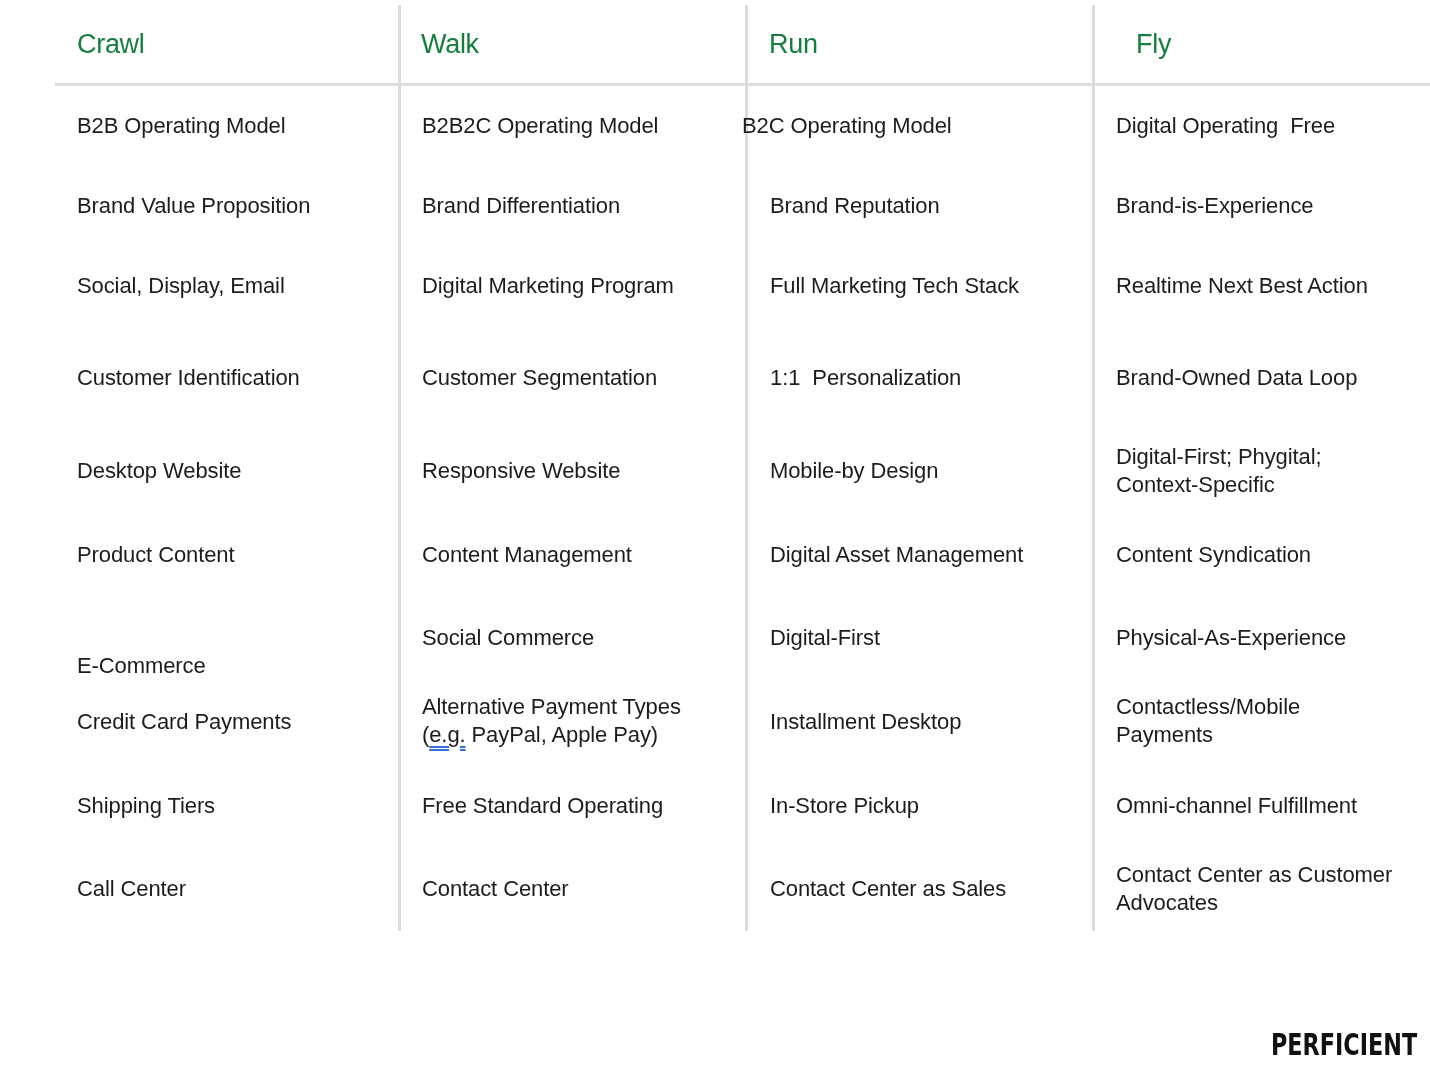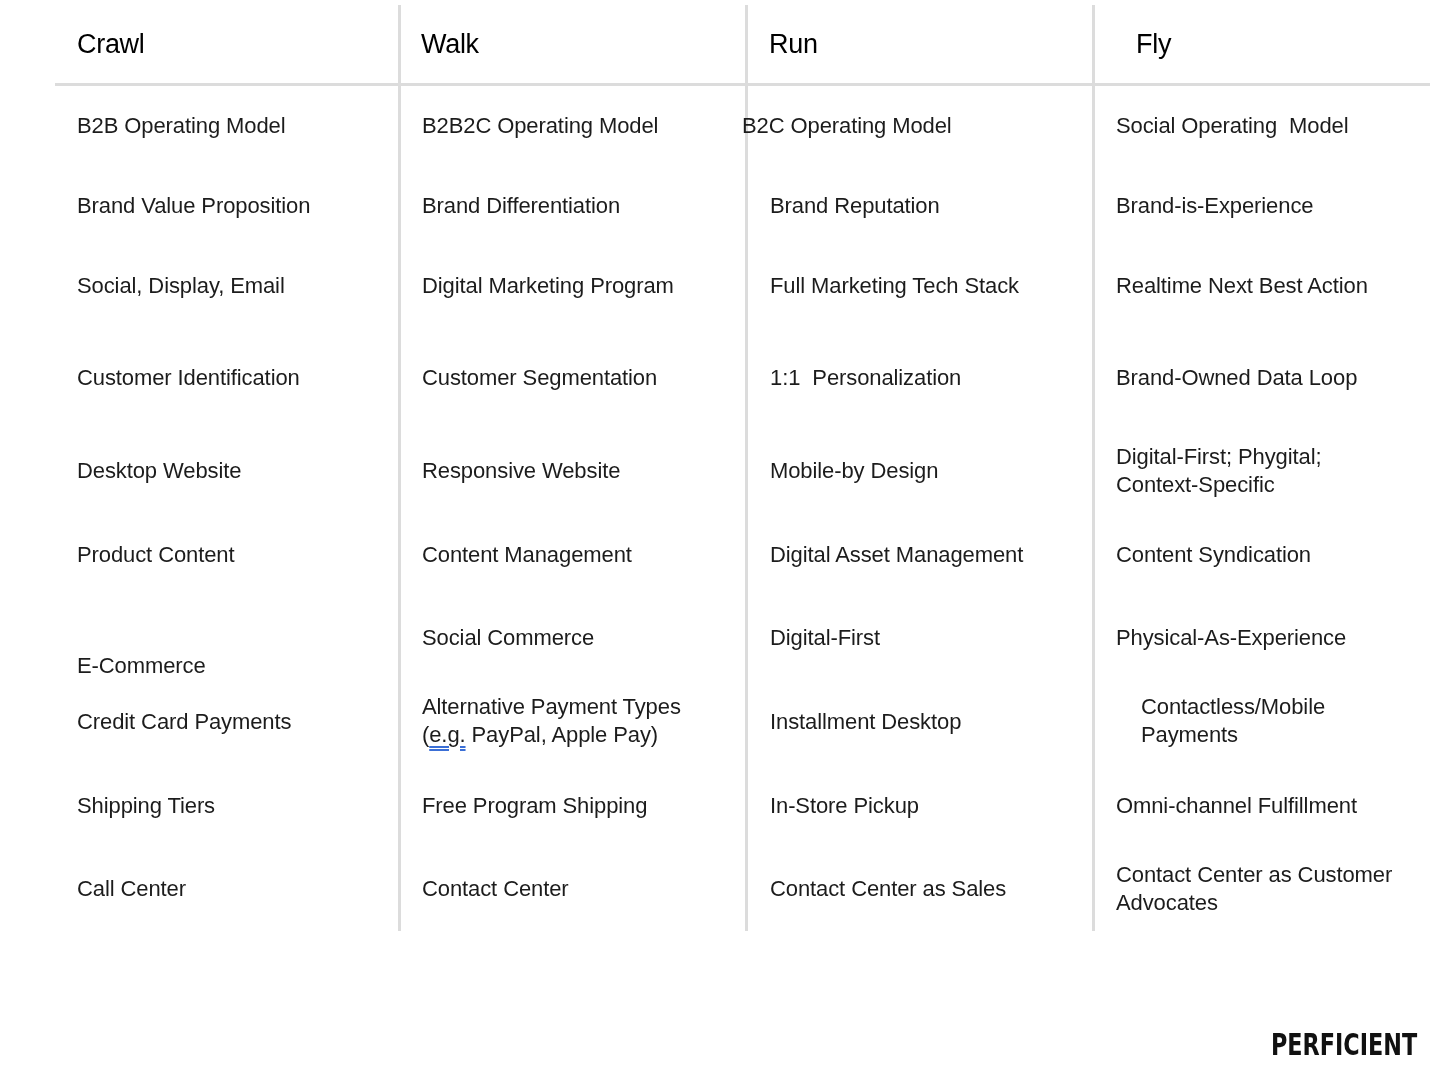--- a/index.html
+++ b/index.html
@@ -34,21 +34,21 @@
       top: 83px;
       width: 1375px;
       height: 3px;
       background: #dcdcdc;
     }
     .header-cell {
       position: absolute;
       top: 26px;
       font-size: 27px;
       font-weight: normal;
-      color: #000000;
+      color: #15803d;
       letter-spacing: -0.3px;
       line-height: 36px;
     }
     .cell {
       position: absolute;
       font-size: 22px;
       line-height: 28px;
       color: #1c1c1c;
       letter-spacing: -0.1px;
       white-space: pre-line;
@@ -82,21 +82,21 @@
 <div class="header-rule"></div>
 
 <div class="header-cell" style="left:77px;">Crawl</div>
 <div class="header-cell" style="left:421px;">Walk</div>
 <div class="header-cell" style="left:769px;">Run</div>
 <div class="header-cell" style="left:1136px;">Fly</div>
 
 <div class="cell" style="left:77px;top:112px;">B2B Operating Model</div>
 <div class="cell" style="left:422px;top:112px;">B2B2C Operating Model</div>
 <div class="cell" style="left:742px;top:112px;">B2C Operating Model</div>
-<div class="cell" style="left:1116px;top:112px;white-space:pre;">Social Operating  Model</div>
+<div class="cell" style="left:1116px;top:112px;white-space:pre;">Digital Operating  Free</div>
 
 <div class="cell" style="left:77px;top:192px;">Brand Value Proposition</div>
 <div class="cell" style="left:422px;top:192px;">Brand Differentiation</div>
 <div class="cell" style="left:770px;top:192px;">Brand Reputation</div>
 <div class="cell" style="left:1116px;top:192px;">Brand-is-Experience</div>
 
 <div class="cell" style="left:77px;top:272px;">Social, Display, Email</div>
 <div class="cell" style="left:422px;top:272px;">Digital Marketing Program</div>
 <div class="cell" style="left:770px;top:272px;">Full Marketing Tech Stack</div>
 <div class="cell" style="left:1116px;top:272px;">Realtime Next Best Action</div>
@@ -121,25 +121,25 @@
 <div class="cell" style="left:422px;top:624px;">Social Commerce</div>
 <div class="cell" style="left:770px;top:624px;">Digital-First</div>
 <div class="cell" style="left:1116px;top:624px;">Physical-As-Experience</div>
 
 <div class="cell" style="left:77px;top:708px;">Credit Card Payments</div>
 <div class="cell" style="left:422px;top:693px;white-space:normal;">
   <div>Alternative Payment Types</div>
   <div><span>(</span><span class="spell-mark">e.g.</span><span style="white-space:pre;"> PayPal, Apple Pay)</span></div>
 </div>
 <div class="cell" style="left:770px;top:708px;">Installment Desktop</div>
-<div class="cell" style="left:1116px;top:693px;margin-left:25px;">Contactless/Mobile
+<div class="cell" style="left:1116px;top:693px;">Contactless/Mobile
 Payments</div>
 
 <div class="cell" style="left:77px;top:792px;">Shipping Tiers</div>
-<div class="cell" style="left:422px;top:792px;">Free Program Shipping</div>
+<div class="cell" style="left:422px;top:792px;">Free Standard Operating</div>
 <div class="cell" style="left:770px;top:792px;">In-Store Pickup</div>
 <div class="cell" style="left:1116px;top:792px;">Omni-channel Fulfillment</div>
 
 <div class="cell" style="left:77px;top:875px;">Call Center</div>
 <div class="cell" style="left:422px;top:875px;">Contact Center</div>
 <div class="cell" style="left:770px;top:875px;">Contact Center as Sales</div>
 <div class="cell" style="left:1116px;top:861px;">Contact Center as Customer
 Advocates</div>
 
 <div class="logo">PERFICIENT</div>

